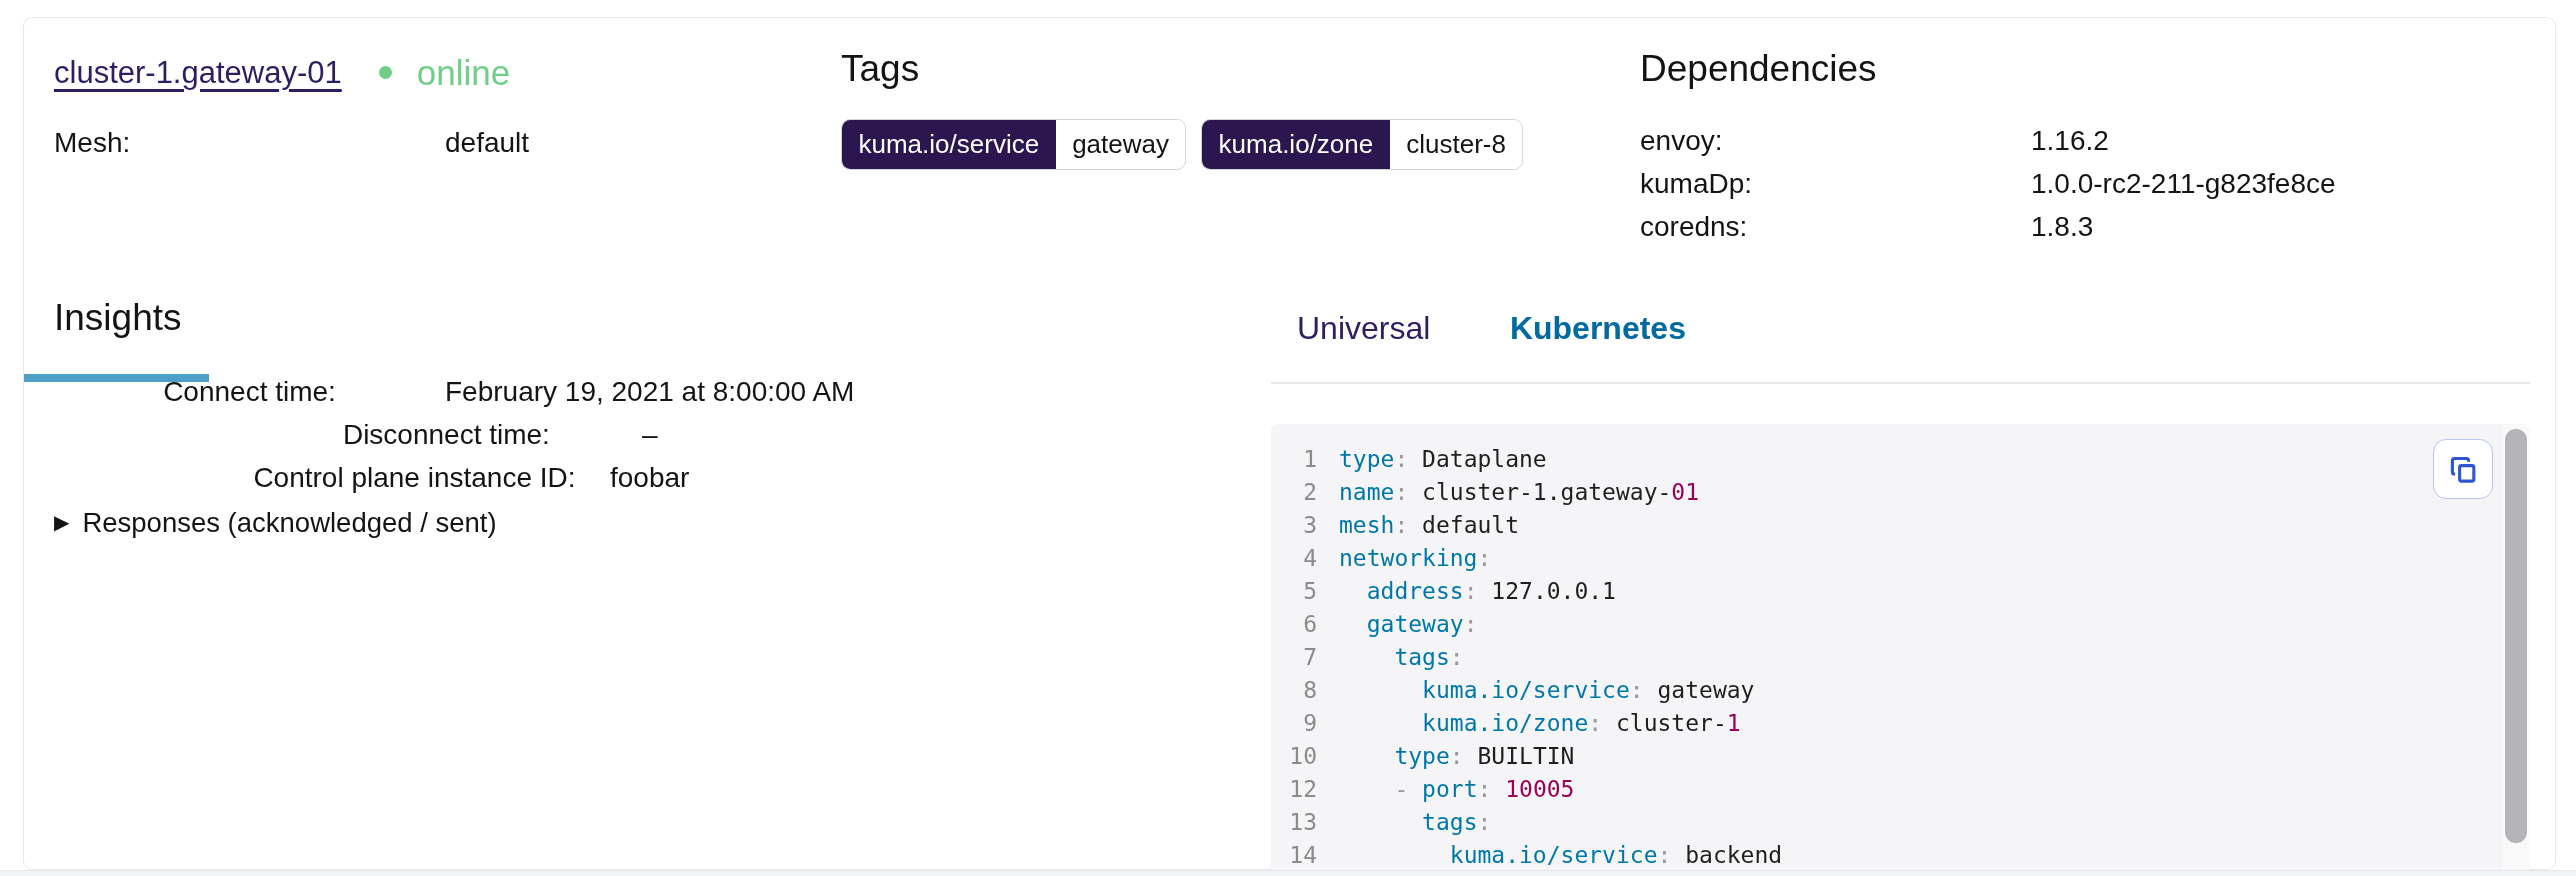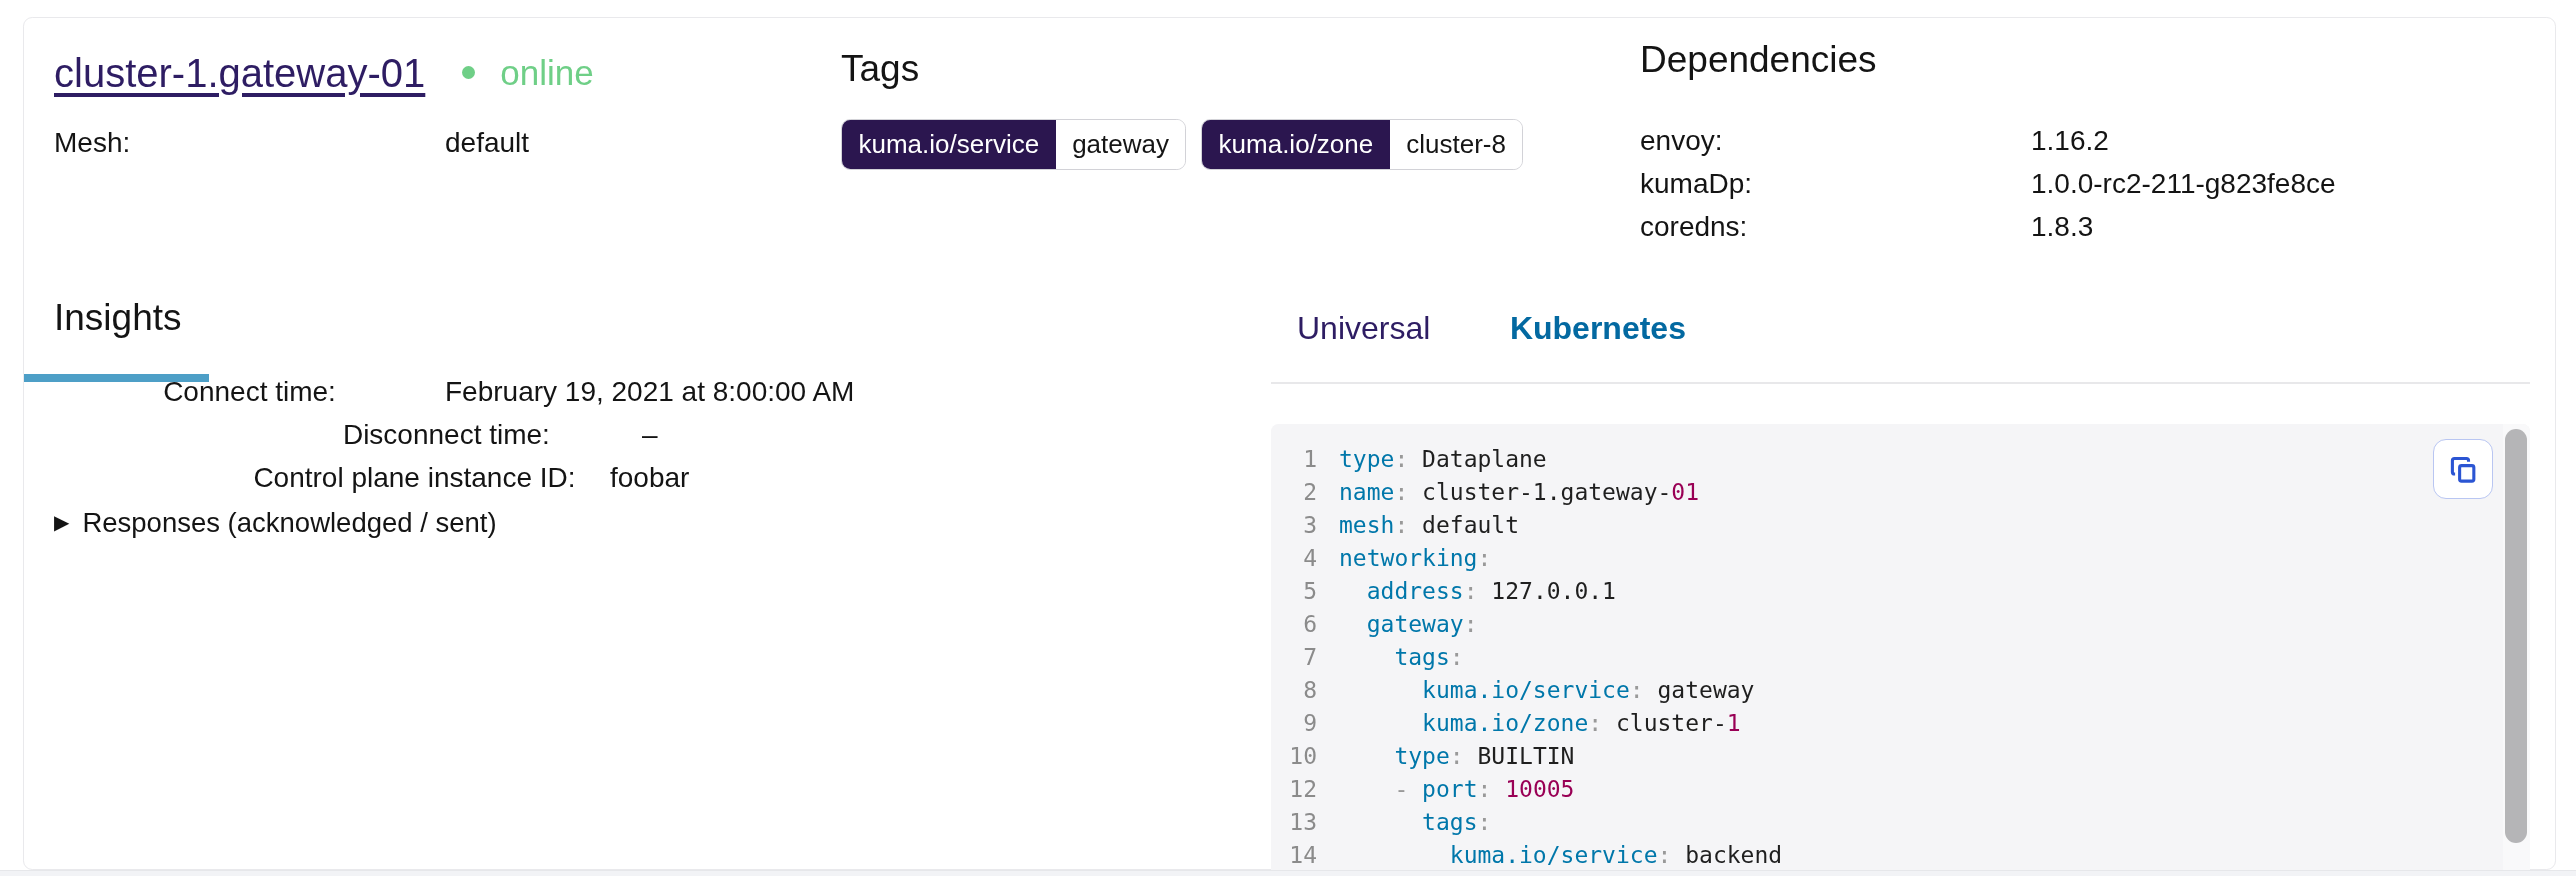--- a/index.html
+++ b/index.html
@@ -15,42 +15,42 @@
     background:#f2f3f6;border-top:0.9px solid #e6e7ea;
   }
   .card{
     position:absolute;left:23px;top:16.5px;width:2533px;height:853px;
     background:#ffffff;border:1.8px solid #e9e9ec;border-radius:9.2px;
     box-sizing:border-box;
   }
   
   .title-row{position:absolute;left:30px;top:31px;display:flex;align-items:center;}
   .entity-title{
-    font-size:40px;color:#2e1d63;text-decoration:underline;
+    font-size:31px;color:#2e1d63;text-decoration:underline;
     text-underline-offset:6.4px;cursor:pointer;line-height:48px;
   }
   .status{display:flex;align-items:center;margin-left:37px;}
   .status-dot{width:13px;height:13px;border-radius:50%;background:#6fcf87;margin-right:13px;}
   .status-text{font-size:35px;color:#6fcf87;margin-left:12px;}
   .kv-row{font-size:28px;line-height:43px;white-space:nowrap;color:#141414;}
   .kv-label{display:inline-block;width:391px;}
   .entity-kv{position:absolute;left:30px;top:103px;}
   
   .section-heading{font-size:37px;font-weight:500;color:#141414;line-height:44px;margin:0;}
   
   .tags-heading{position:absolute;left:817px;top:29px;}
   .tag-list{position:absolute;left:817px;top:101px;display:flex;gap:14.6px;}
   .tag{
     display:inline-flex;border:1.8px solid #d2d2d7;border-radius:9.2px;
     overflow:hidden;background:#fff;
   }
   .tag-key{background:#2b164f;color:#ffffff;font-size:26px;padding:9.2px 16.5px;}
   .tag-val{background:#ffffff;color:#151515;font-size:26px;padding:9.2px 16.5px;}
   
-  .deps-heading{position:absolute;left:1616px;top:20px;}
+  .deps-heading{position:absolute;left:1616px;top:29px;}
   .deps-rows{position:absolute;left:1616px;top:101px;}
   
   .insights-heading{position:absolute;left:30px;top:278px;}
   .insights-rows{position:absolute;left:30px;top:352px;text-align:center;}
   .responses-row{
     position:absolute;left:30px;top:483px;font-size:27.5px;line-height:43px;
     color:#141414;cursor:pointer;display:flex;align-items:center;
   }
   .expander-icon{font-size:20px;margin-right:13px;color:#141414;}
   

